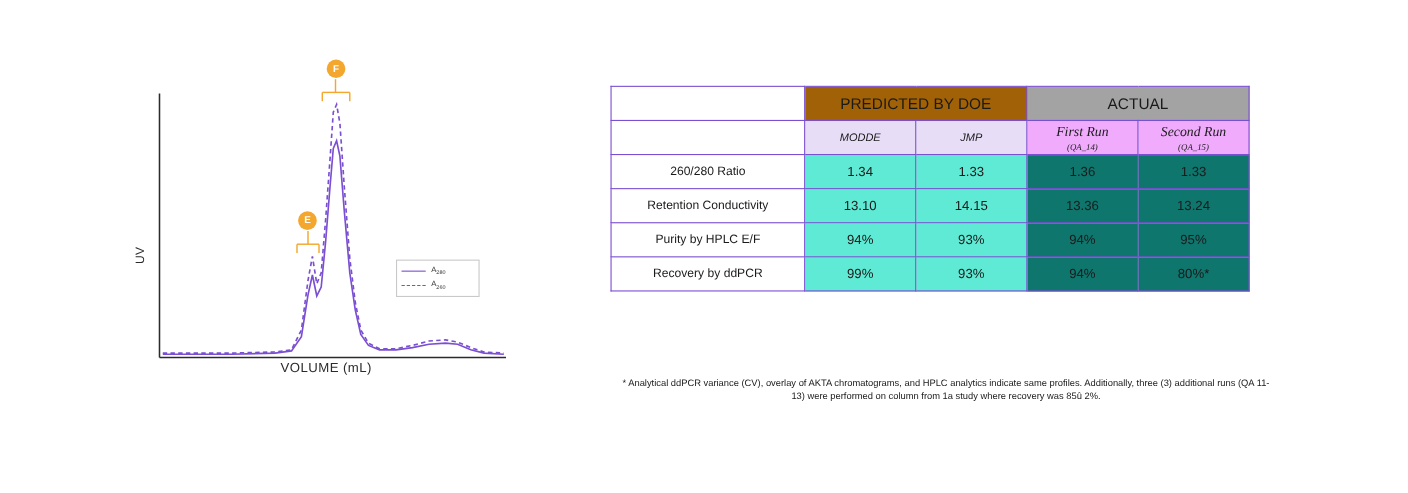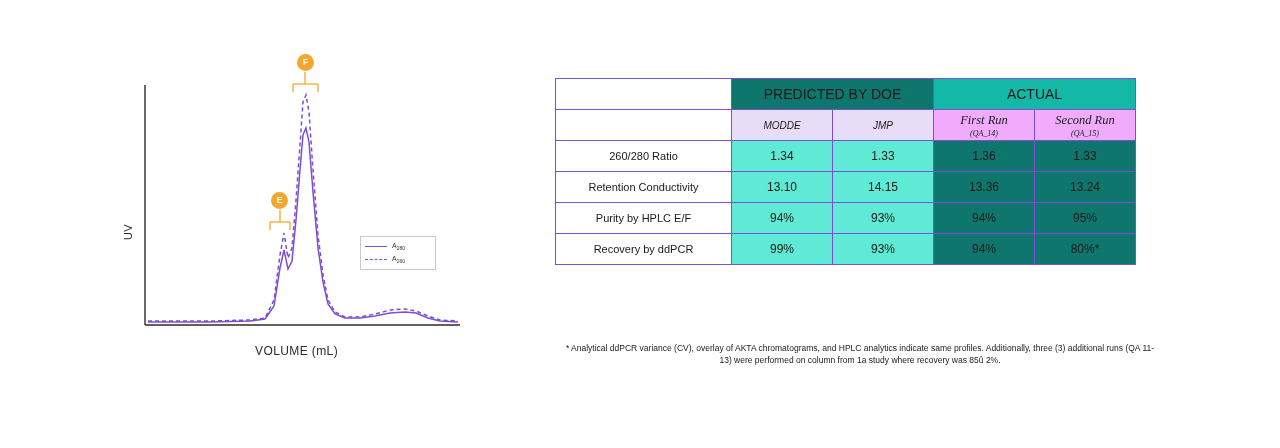--- a/index.html
+++ b/index.html
@@ -32,21 +32,21 @@
     top: 190px;
     transform: rotate(-90deg);
     transform-origin: left top;
     font-size: 11px;
     color: #2b2b2b;
     letter-spacing: .3px;
   }
   .axis-label-x {
     position: absolute;
     left: 195px;
-    top: 294px;
+    top: 277px;
     font-size: 12px;
     color: #2b2b2b;
     letter-spacing: .4px;
   }
 
   
   #chrom-legend {
     position: absolute;
     left: 300px;
     top: 186px;
@@ -114,26 +114,26 @@
   .col-label { width: 176px; }
   .col-val   { width: 101px; }
 
   td.rowhead {
     text-align: right;
     padding-right: 10px;
     border-left-color: #7b4fd1;
     font-size: 11px;
   }
   .grp-predicted {
-    background: #0f766e;
+    background: #a16207;
     font-size: 14px;
     height: 38px;
   }
   .grp-actual {
-    background: #14b8a6;
+    background: #a3a3a3;
     font-size: 14px;
     height: 38px;
   }
   .sub-predicted {
     background: #e7ddf6;
     font-style: italic;
     height: 34px;
     font-size: 10px;
   }
   .sub-actual {

